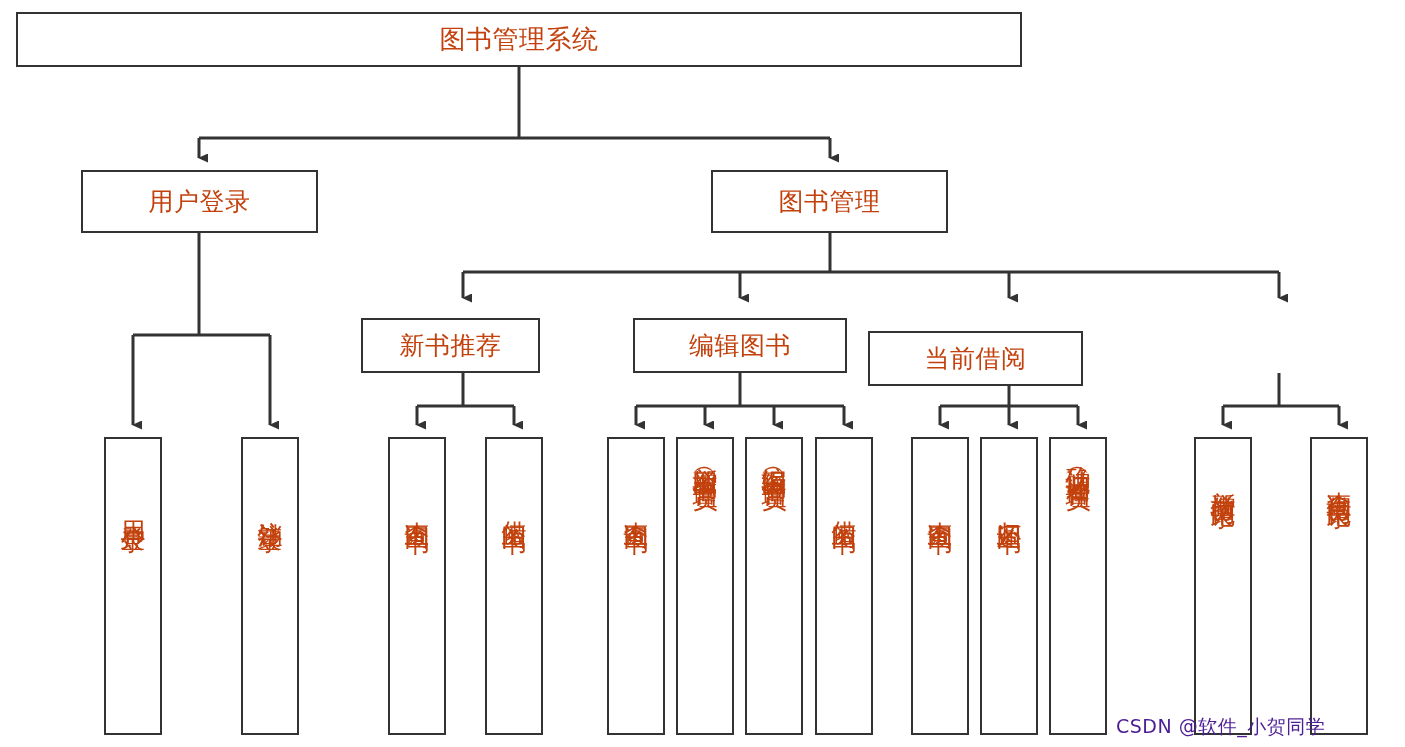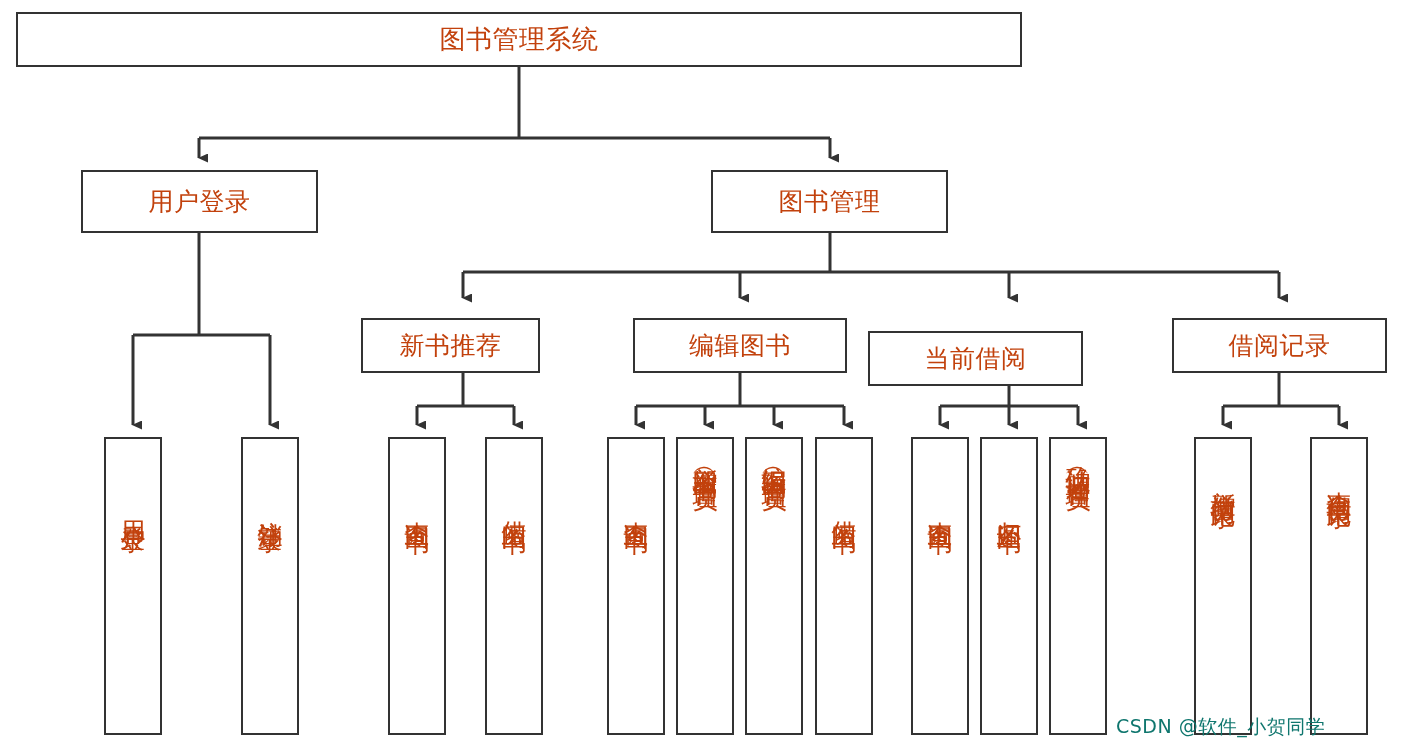--- a/index.html
+++ b/index.html
@@ -65,21 +65,21 @@
     text-align: left;
   }
   .node.vertical.shift-top {
     padding-top: 8px;
   }
   #watermark {
     position: absolute;
     left: 1116px;
     top: 714px;
     font-size: 19px;
-    color: #0f766e;
+    color: #4c1d95;
     letter-spacing: 0.5px;
     z-index: 5;
     white-space: nowrap;
   }
 </style>
 </head>
 <body>
 
 <div id="diagram-root">
 
@@ -146,23 +146,20 @@
 
   <div class="node horizontal" style="left:361px; top:318px; width:179px; height:55px;">
     <span class="node-label">新书推荐</span>
   </div>
   <div class="node horizontal" style="left:633px; top:318px; width:214px; height:55px;">
     <span class="node-label">编辑图书</span>
   </div>
   <div class="node horizontal" style="left:868px; top:318px; width:215px; height:55px;margin-top:13px;">
     <span class="node-label">当前借阅</span>
   </div>
-  <div class="node horizontal" style="left:1172px; top:318px; width:215px; height:55px;">
-    <span class="node-label">借阅记录</span>
-  </div>
 
   <div class="node vertical" style="left:104px; top:437px; width:58px; height:298px; padding-top:62px;">
     <span class="node-label">用户登录</span>
   </div>
   <div class="node vertical" style="left:241px; top:437px; width:58px; height:298px; padding-top:62px;">
     <span class="node-label">注销登录</span>
   </div>
 
   <div class="node vertical" style="left:388px; top:437px; width:58px; height:298px; padding-top:62px;">
     <span class="node-label">查询图书</span>

